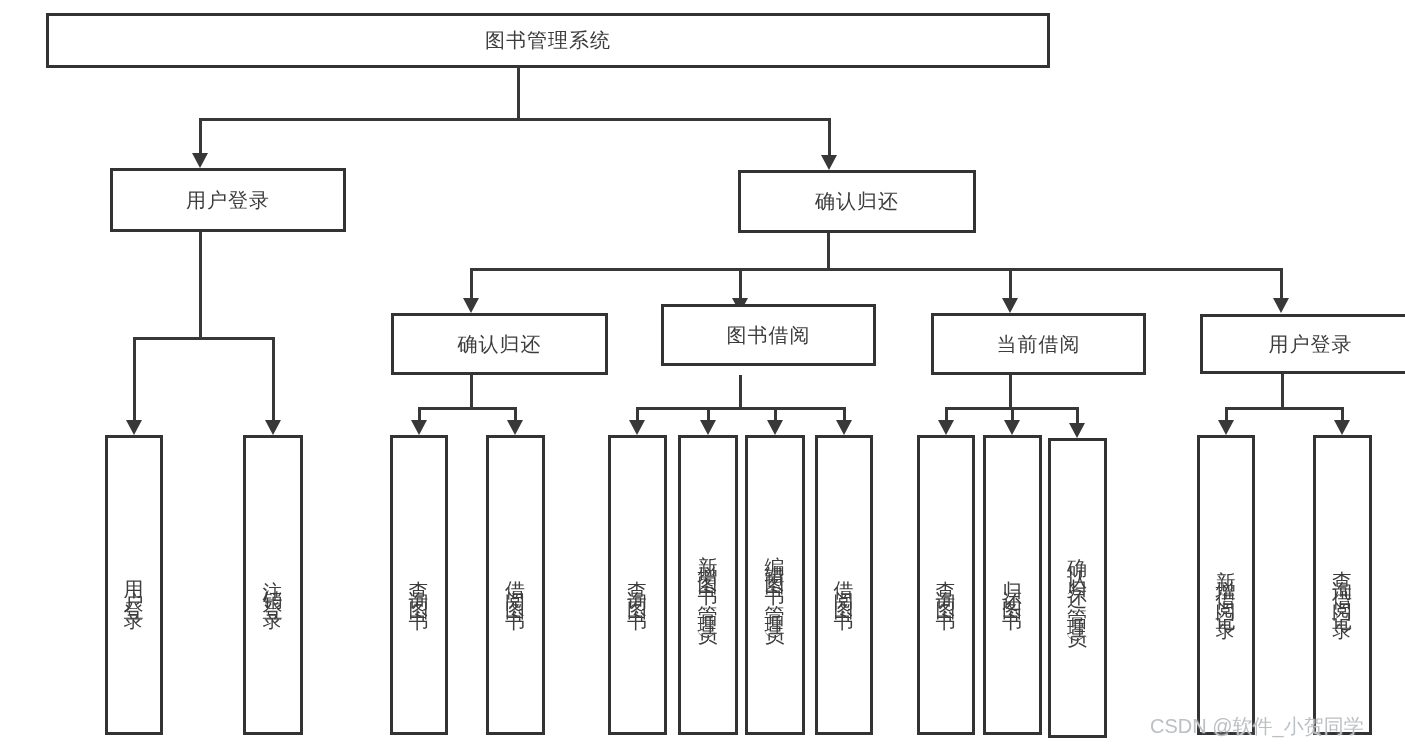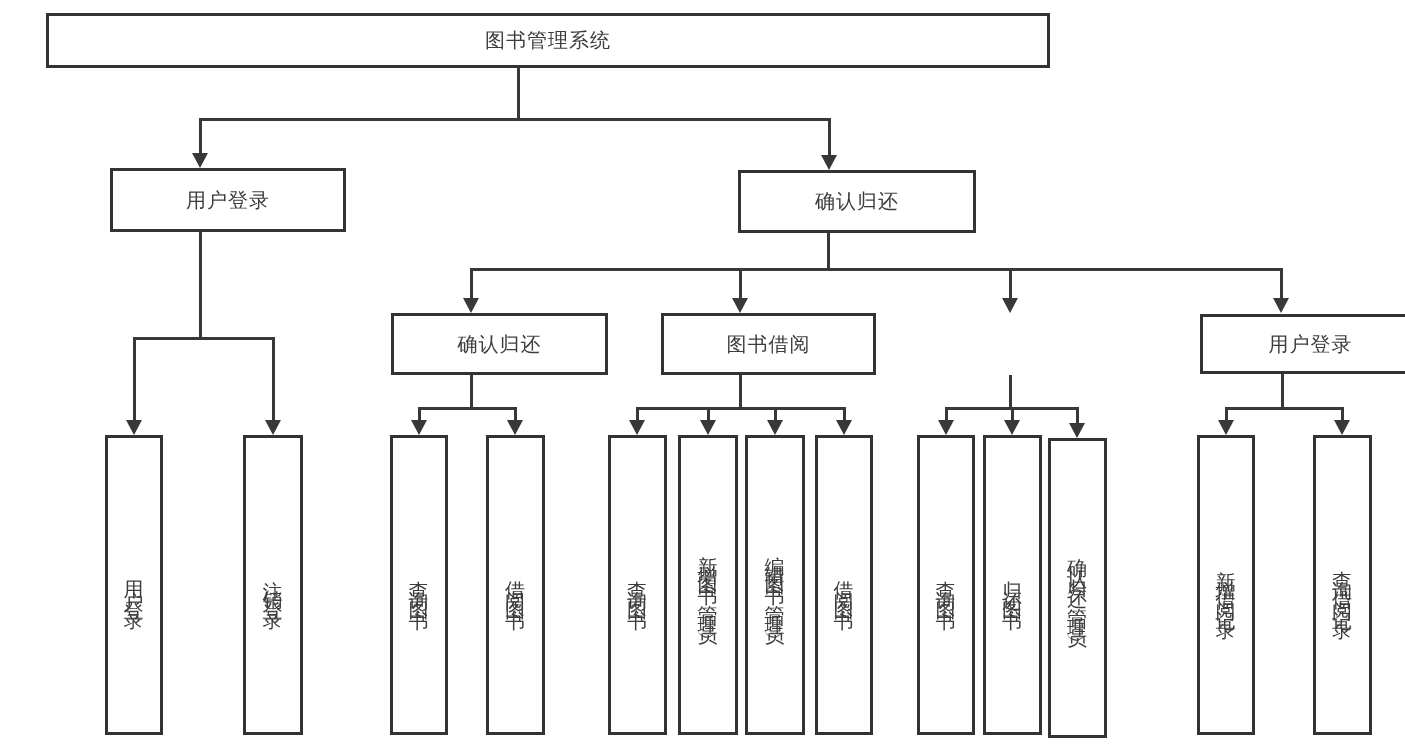--- a/index.html
+++ b/index.html
@@ -83,21 +83,22 @@
   <div class="vline" style="left:470px;top:268px;height:31px"></div>
   <div class="arr" style="left:463px;top:298px"></div>
   <div class="vline" style="left:739px;top:268px;height:31px"></div>
   <div class="arr" style="left:732px;top:298px"></div>
   <div class="vline" style="left:1009px;top:268px;height:31px"></div>
   <div class="arr" style="left:1002px;top:298px"></div>
   <div class="vline" style="left:1280px;top:268px;height:31px"></div>
   <div class="arr" style="left:1273px;top:298px"></div>
 
   <div class="box" style="left:363px;top:313px;width:217px;height:62px">确认归还</div>
-  <div class="box" style="left:633px;top:313px;width:215px;height:62px">图书借阅</div>
+  <div class="box" style="left:633px;top:304px;width:215px;height:62px">图书借阅</div>
+  <div class="box" style="left:903px;top:313px;width:215px;height:62px">当前借阅</div>
   <div class="box" style="left:1172px;top:314px;width:221px;height:60px">用户登录</div>
 
   <div class="vline" style="left:470px;top:375px;height:32px"></div>
   <div class="hline" style="left:418px;top:407px;width:99px"></div>
   <div class="vline" style="left:418px;top:407px;height:14px"></div>
   <div class="arr" style="left:411px;top:420px"></div>
   <div class="vline" style="left:514px;top:407px;height:14px"></div>
   <div class="arr" style="left:507px;top:420px"></div>
 
   <div class="vline" style="left:739px;top:375px;height:32px"></div>
@@ -164,14 +165,15 @@
     <span class="vtext">确认归还（管理员）</span>
   </div>
 
   <div class="vbox" style="left:1197px;top:435px;width:58px">
     <span class="vtext">新增借阅记录</span>
   </div>
   <div class="vbox" style="left:1313px;top:435px;width:59px">
     <span class="vtext">查询借阅记录</span>
   </div>
 
+  <div class="watermark">CSDN @软件_小贺同学</div>
 
 </div>
 
 </body></html>

